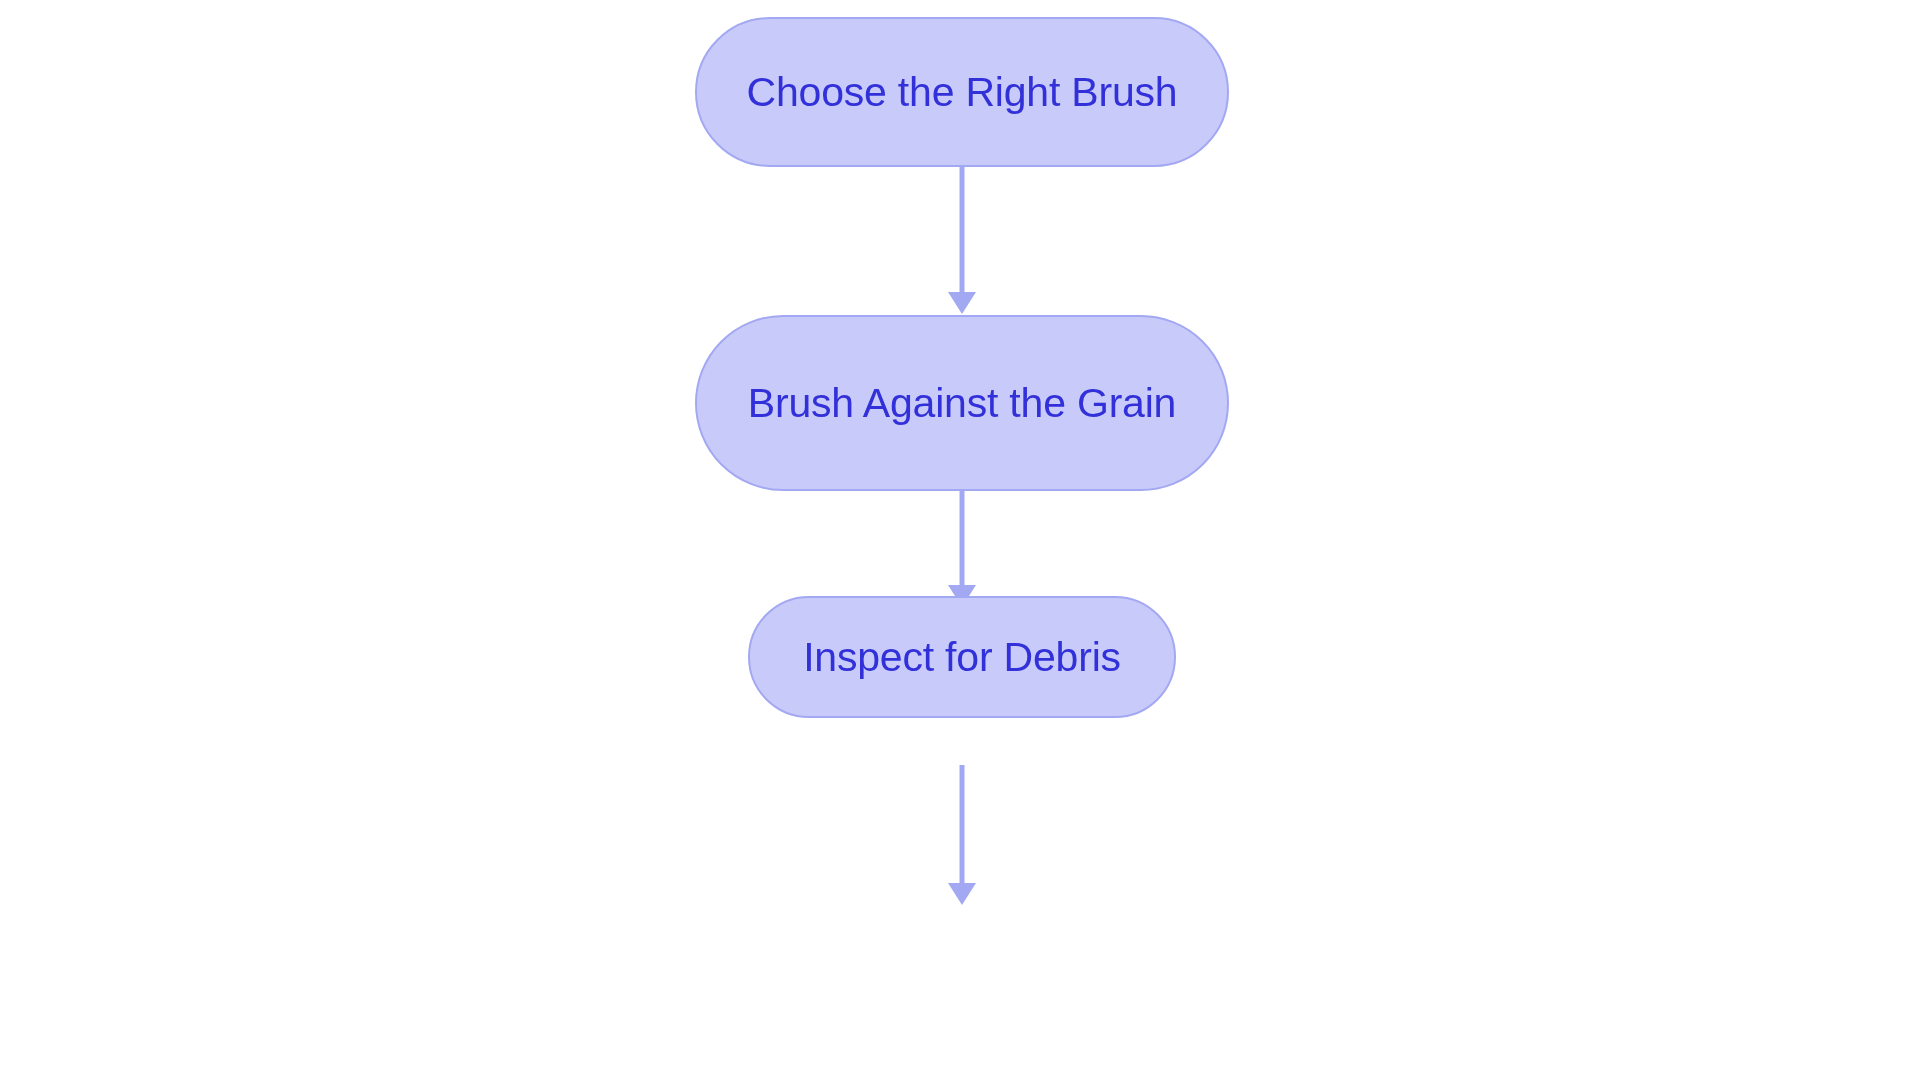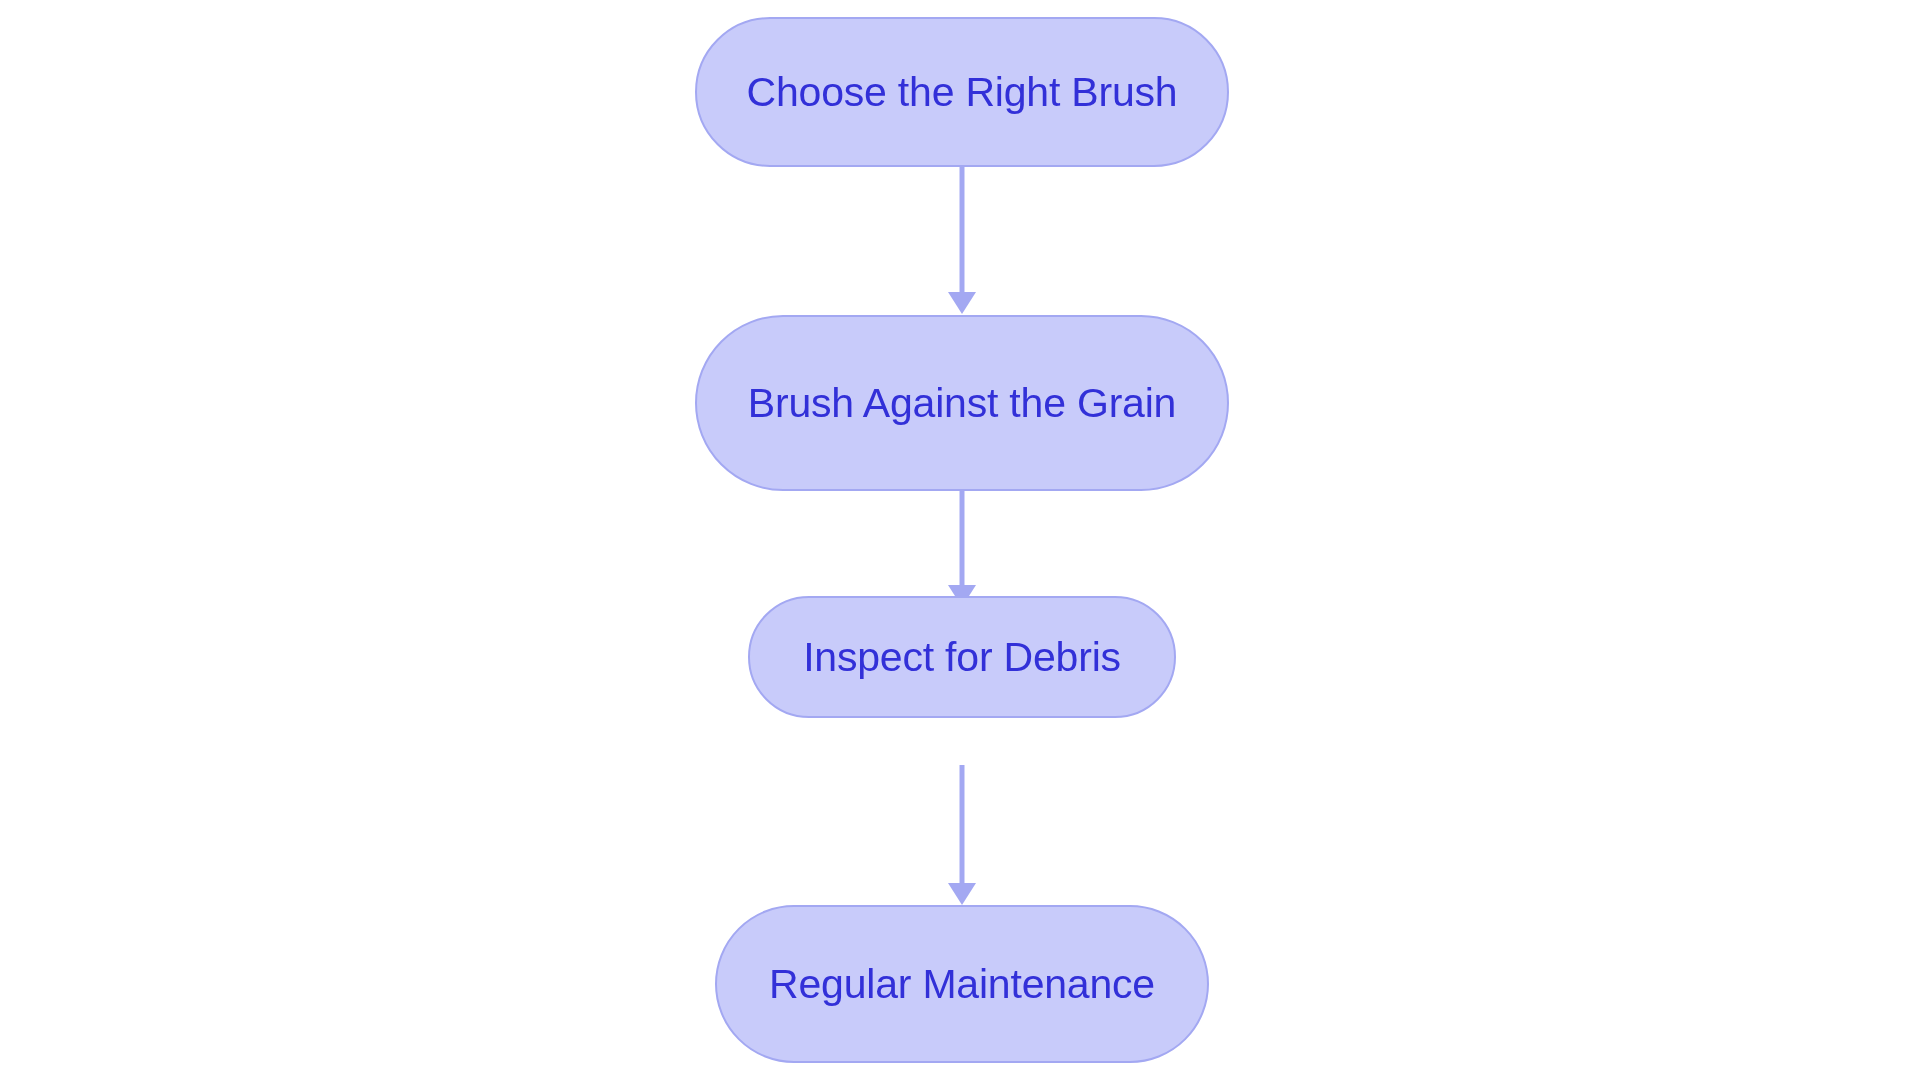--- a/index.html
+++ b/index.html
@@ -95,17 +95,14 @@
   </div>
 
   <div class="flow-node" id="node-1">
     <span class="flow-node-label">Brush Against the Grain</span>
   </div>
 
   <div class="flow-node" id="node-2">
     <span class="flow-node-label">Inspect for Debris</span>
   </div>
 
-  <div class="flow-node" id="node-3">
-    <span class="flow-node-label">Regular Maintenance</span>
-  </div>
 
 </div>
 
 </body></html>

